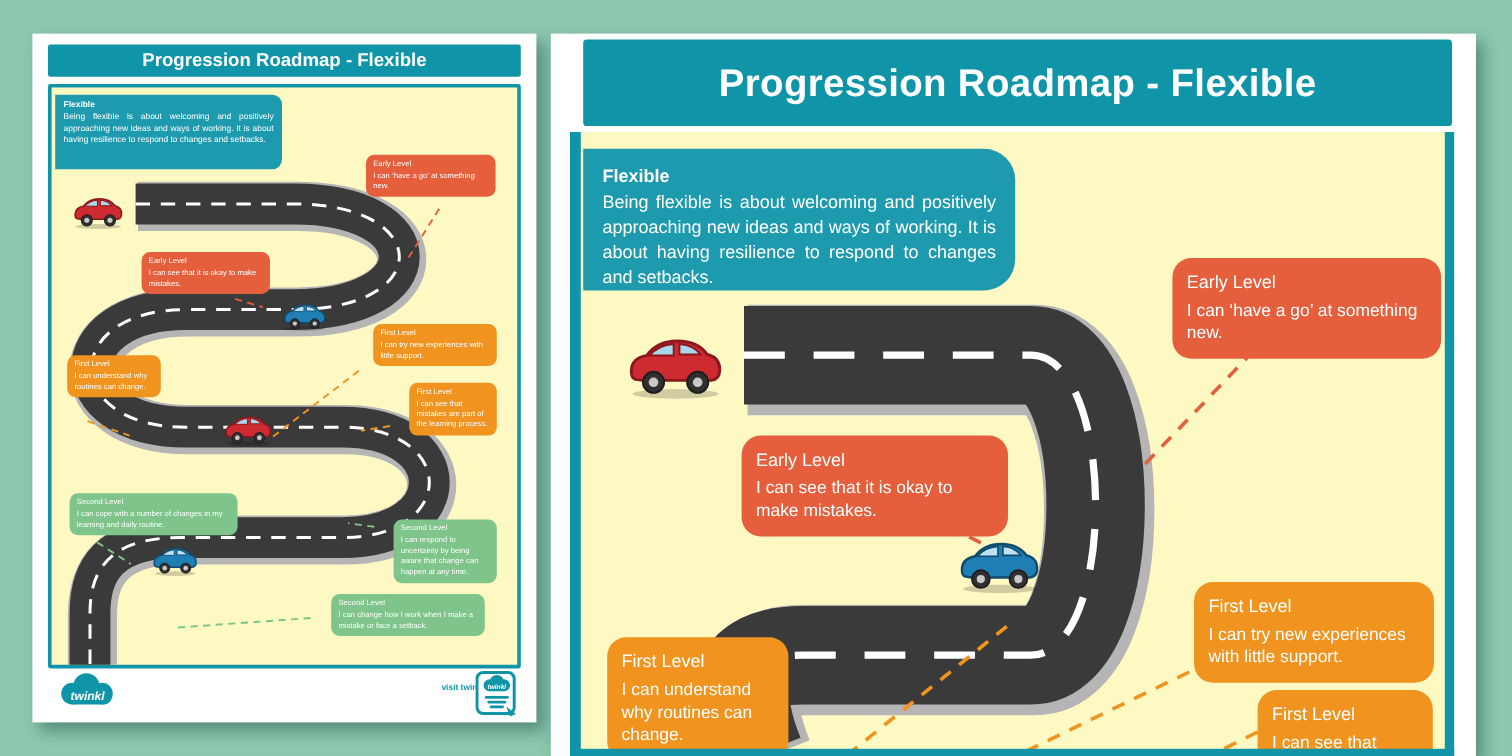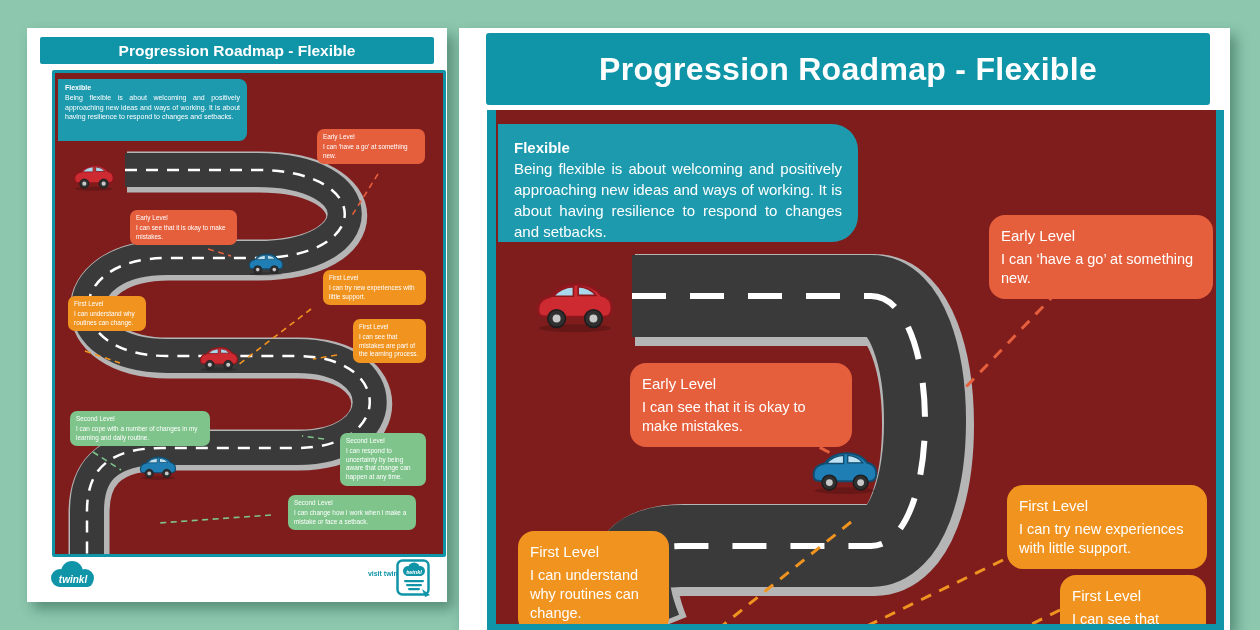--- a/index.html
+++ b/index.html
@@ -17,21 +17,21 @@
 
   .header-band{
     position:absolute;background:#1095a8;color:#ffffff;
     display:flex;align-items:center;justify-content:center;
     font-weight:bold;border-radius:3px;
   }
   #thumb-page .header-band{left:13px;top:9px;width:394px;height:27px;font-size:15.5px;border-radius:2px;}
   #main-page .header-band{left:27px;top:5px;width:724px;height:72px;font-size:32px;letter-spacing:.3px;}
 
   .content{
-    position:absolute;background:#7f1d1d;overflow:hidden;margin-left:12px;
+    position:absolute;background:#fef9c3;overflow:hidden;
   }
   #thumb-page .content{
     left:13px;top:42px;width:394px;height:487px;
     border:3px solid #1095a8;box-sizing:border-box;border-radius:2px;
   }
   #main-page .content{left:16px;top:82px;width:737px;height:520px;}
 
   .edge{position:absolute;background:#1095a8;}
   #main-page .edge-left{left:0;top:0;width:9px;height:520px;}
   #main-page .edge-right{left:729px;top:0;width:8px;height:520px;}

